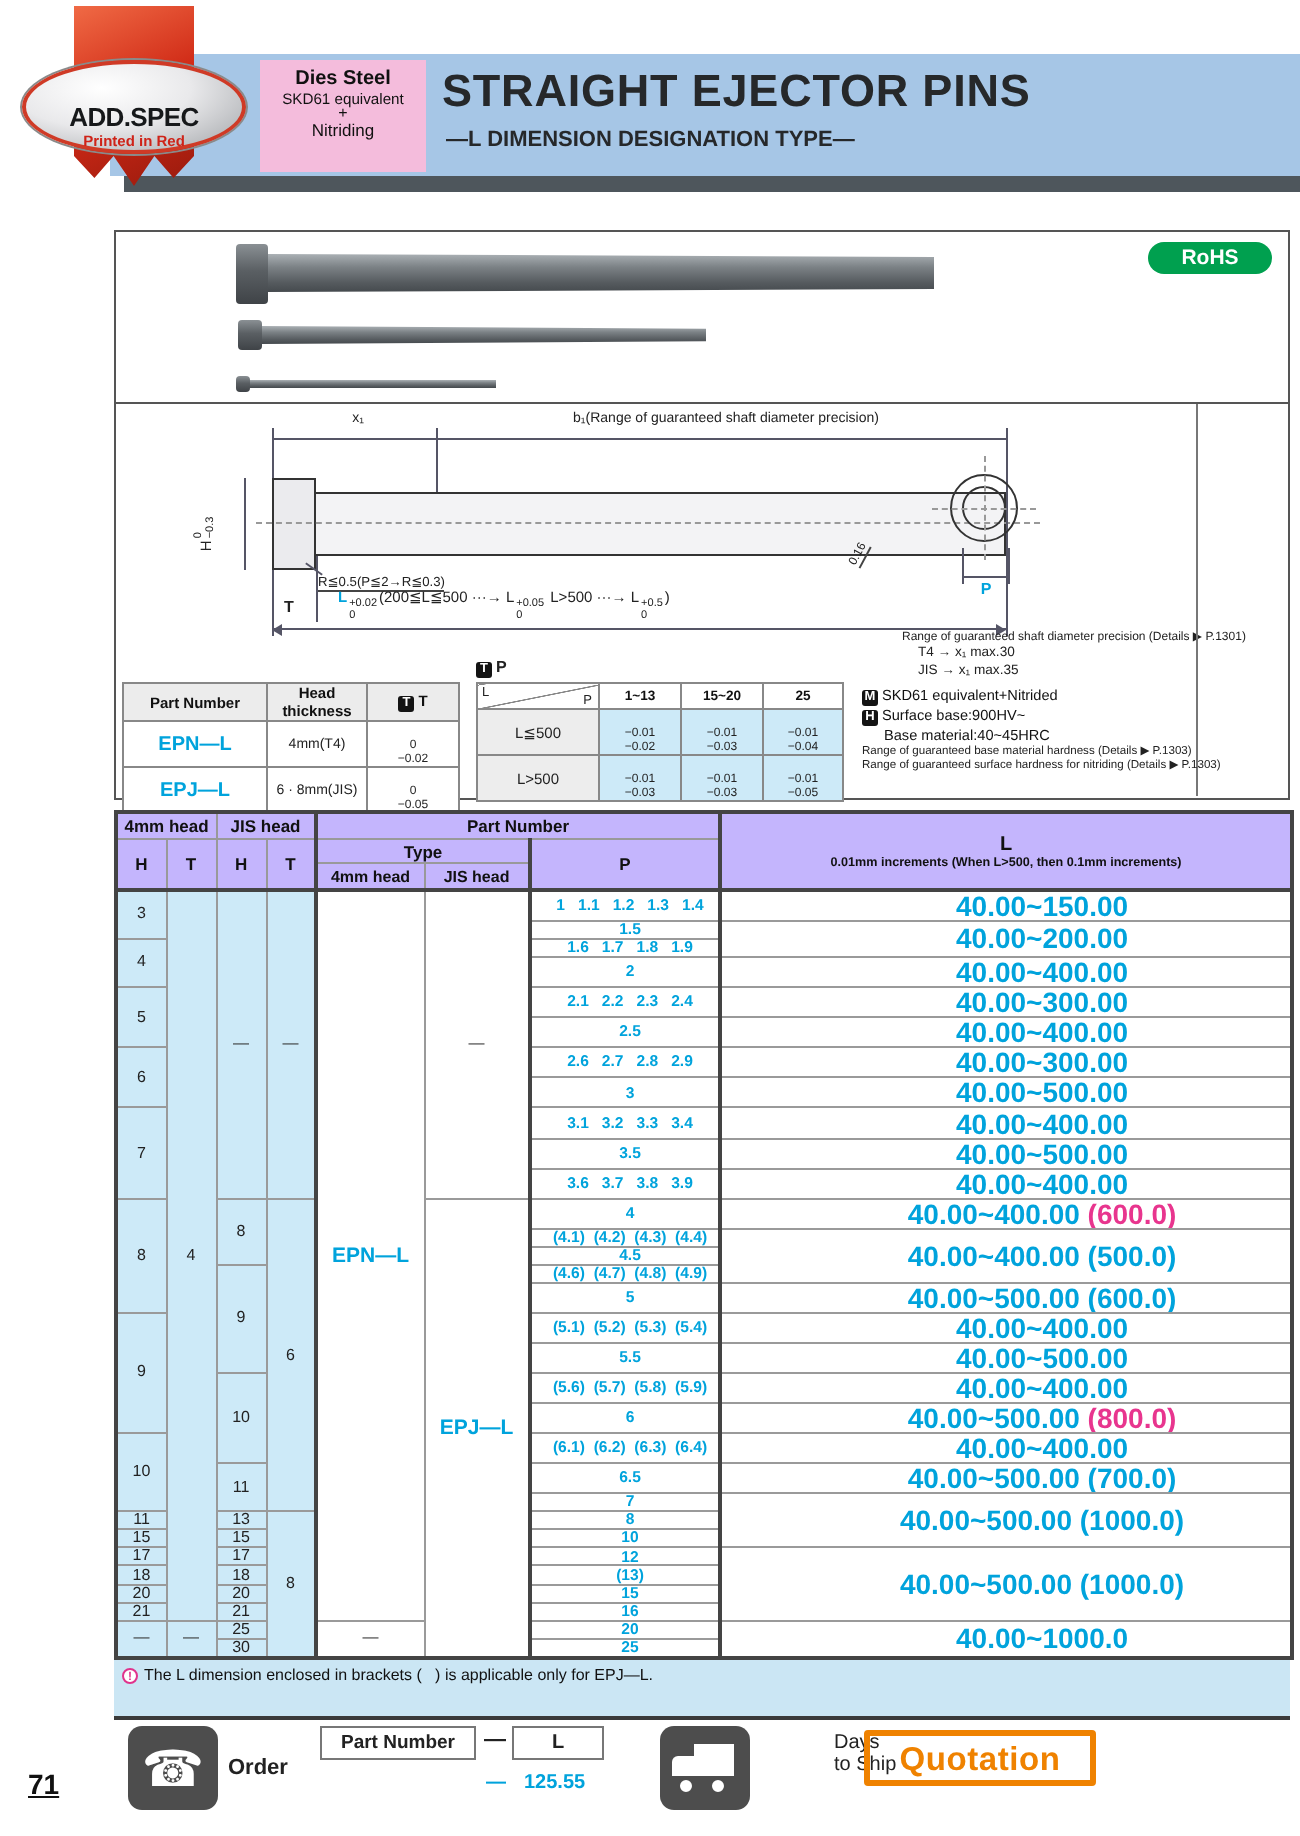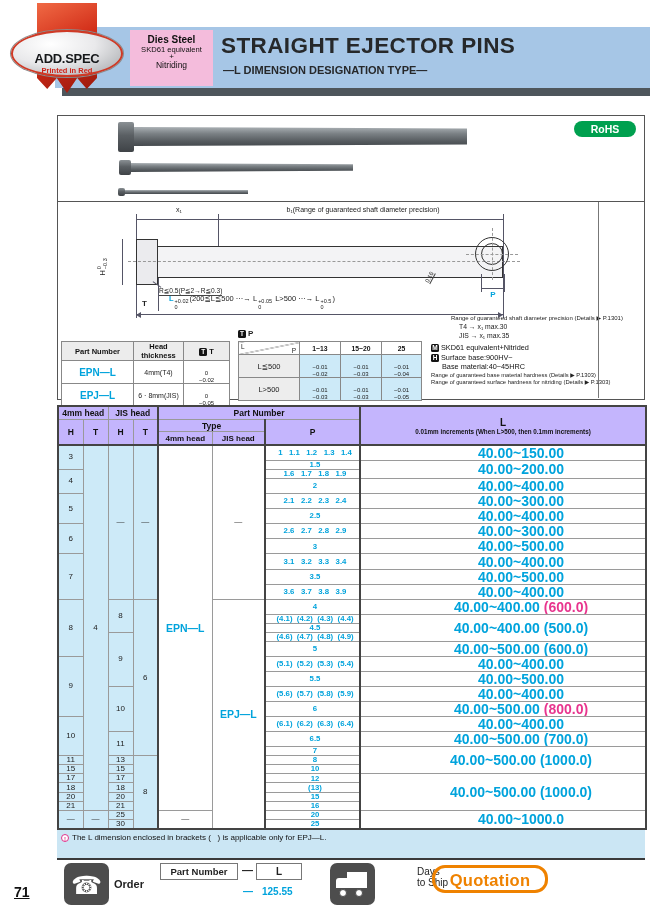--- a/index.html
+++ b/index.html
@@ -108,21 +108,21 @@
   .fbox{border:1.2px solid #777;background:#fff;font-weight:bold;text-align:center;box-sizing:border-box;}
   .pnbox{left:160px;top:863px;width:78px;height:17px;font-size:9.5px;line-height:15px;}
   .sep1{left:242px;top:864px;font-size:11px;font-weight:bold;}
   .lbox{left:256px;top:863px;width:46px;height:17px;font-size:10px;line-height:15px;}
   .ex{font-size:10px;font-weight:bold;color:#00a3dc;white-space:nowrap;}
   .truck{left:330px;top:863px;position:absolute;}
   .truck .tb1{position:absolute;left:17px;top:9px;width:20px;height:16px;background:#fff;}
   .truck .tb2{position:absolute;left:6px;top:15px;width:11px;height:10px;background:#fff;border-radius:3px 0 0 0;}
   .truck .tw{position:absolute;width:8px;height:8px;border-radius:50%;background:#fff;border:1.5px solid #4d4d4d;top:26px;box-sizing:border-box;}
   .days{left:381px;top:866px;font-size:10px;font-weight:normal;line-height:11px;margin-left:36px;}
-  .quote{left:432px;top:865px;width:116px;height:28px;border:3px solid #ef8200;border-radius:13px;color:#ef8200;
+  .quote{left:432px;top:865px;width:116px;height:28px;border:3px solid #ef8200;border-radius:2px;color:#ef8200;
          font-size:16.5px;font-weight:900;text-align:center;line-height:24px;box-sizing:border-box;letter-spacing:0.3px;}
 </style>
 </head>
 <body>
 
 <div class="page">
 
   <div class="abs band"></div>
   <div class="abs bandbar"></div>
 

